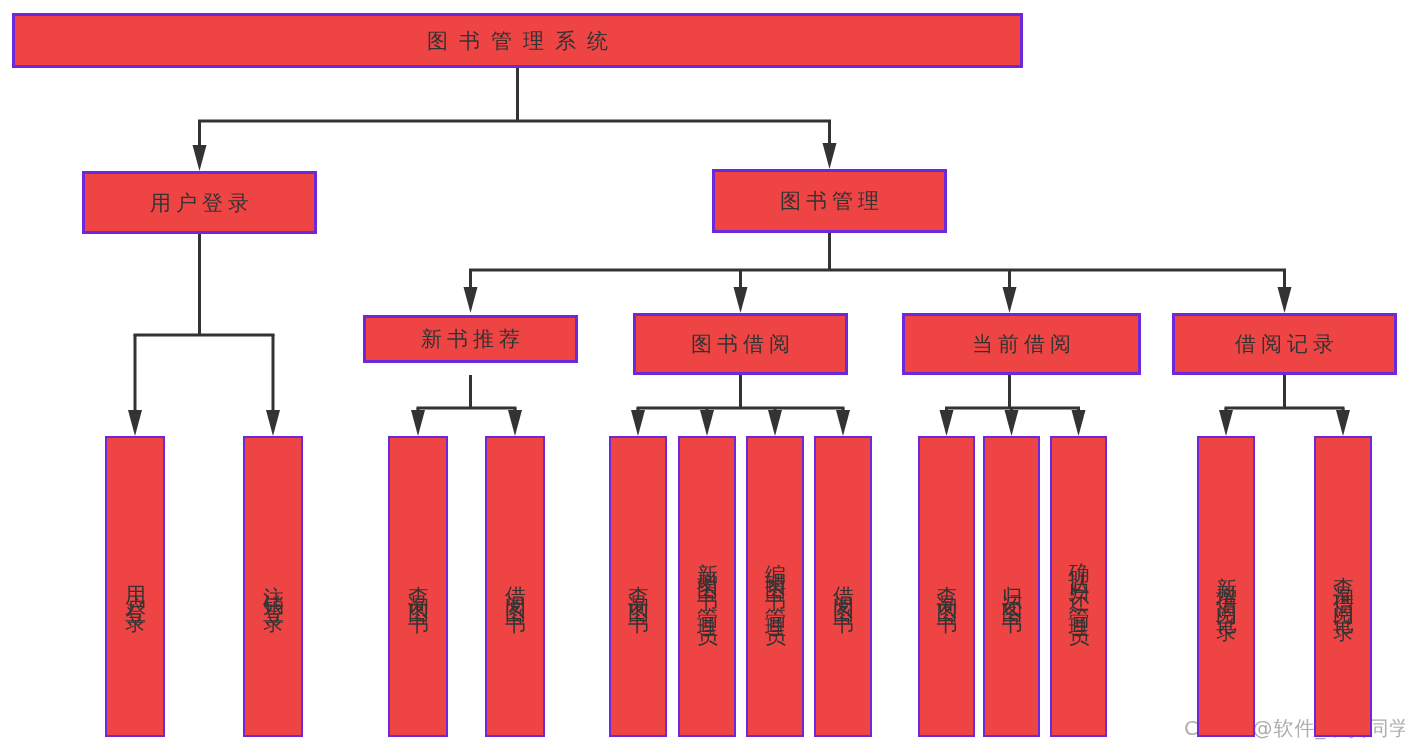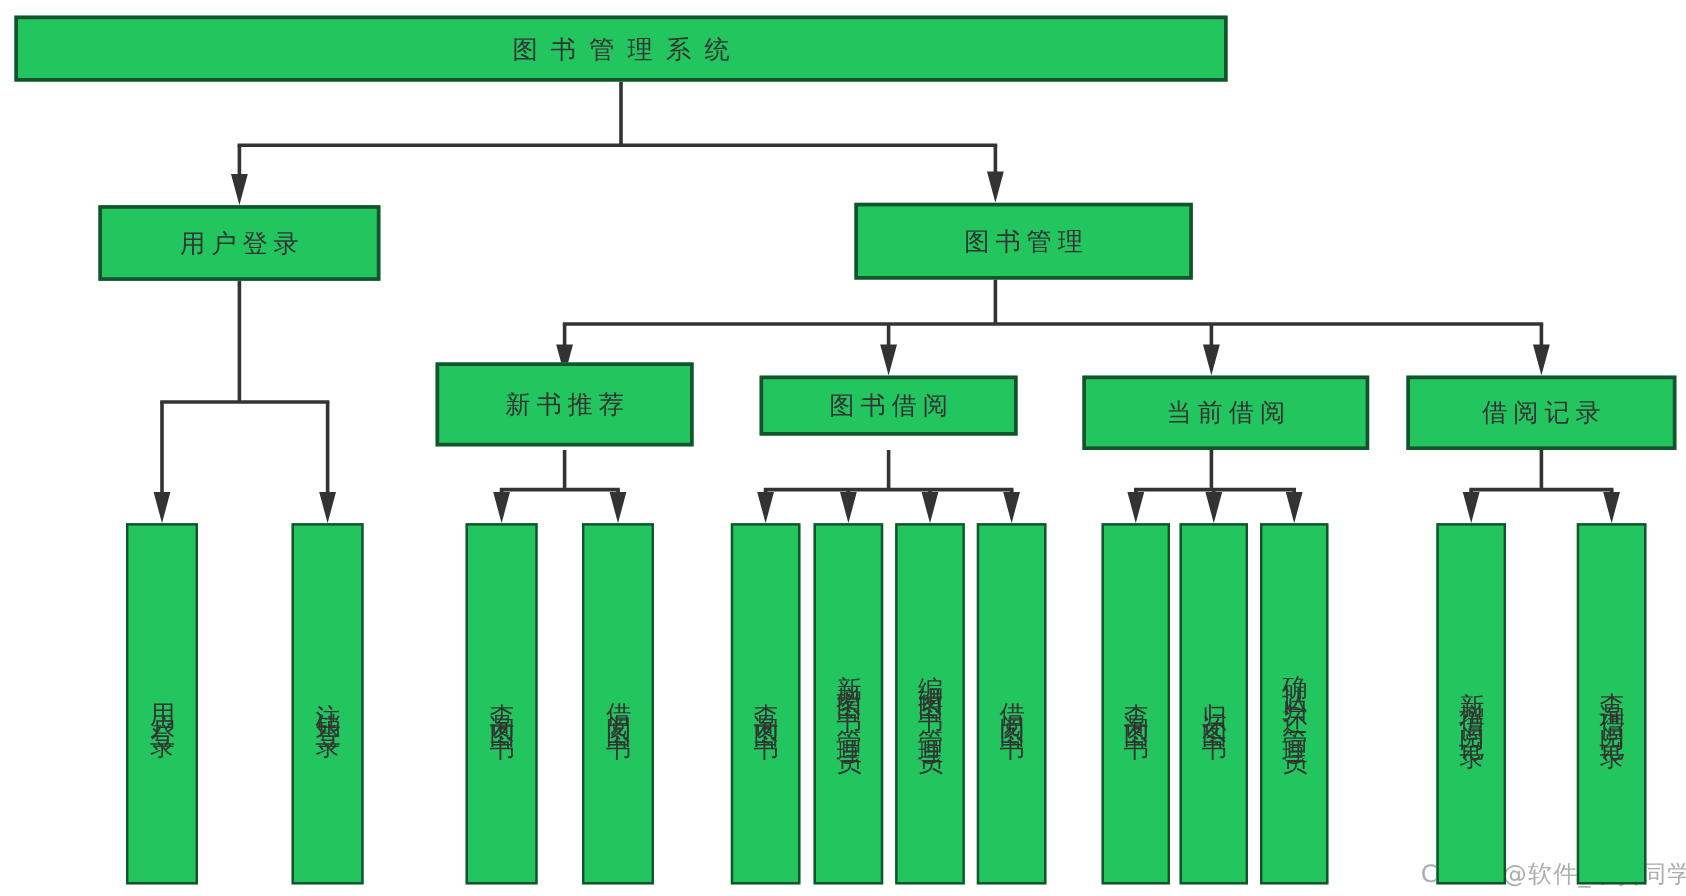--- a/index.html
+++ b/index.html
@@ -13,22 +13,22 @@
     overflow: hidden;
   }
   svg.connector-layer {
     position: absolute;
     left: 0; top: 0;
     width: 1405px; height: 747px;
     pointer-events: none;
   }
   .node {
     position: absolute;
-    background: #22c55e;
-    border: 3px solid #14532d;
+    background: #ef4444;
+    border: 3px solid #6d28d9;
     box-sizing: border-box;
     display: flex;
     align-items: center;
     justify-content: center;
     color: #333333;
   }
   .node.v { border-width: 2.5px; }
   .node .lbl {
     font-size: 21px;
     letter-spacing: 5px;
@@ -116,27 +116,27 @@
       <path d="M1343 408 V426" stroke="#333333" stroke-width="3" fill="none"></path>
       <polygon points="1336,410 1350,410 1343,436" fill="#333333"></polygon>
     </svg>
   <div class="watermark">CSDN @软件_小贺同学</div>
 <div class="node root" style="left: 12px; top: 13px; width: 1011px; height: 55px;">
       <span class="lbl">图书管理系统</span>
     </div>
     <div class="node" style="left: 82px; top: 171px; width: 235px; height: 63px;">
       <span class="lbl">用户登录</span>
     </div>
-    <div class="node" style="left: 712px; top: 169px; width: 282px; height: 64px;">
+    <div class="node" style="left: 712px; top: 169px; width: 235px; height: 64px;">
       <span class="lbl">图书管理</span>
     </div>
-    <div class="node" style="left: 363px; top: 302px; width: 215px; height: 70px;">
+    <div class="node" style="left: 363px; top: 315px; width: 215px; height: 48px;">
       <span class="lbl">新书推荐</span>
     </div>
-    <div class="node" style="left: 633px; top: 313px; width: 215px; height: 50px;">
+    <div class="node" style="left: 633px; top: 313px; width: 215px; height: 62px;">
       <span class="lbl">图书借阅</span>
     </div>
     <div class="node" style="left: 902px; top: 313px; width: 239px; height: 62px;">
       <span class="lbl">当前借阅</span>
     </div>
     <div class="node" style="left: 1172px; top: 313px; width: 225px; height: 62px;">
       <span class="lbl">借阅记录</span>
     </div>
     <div class="node v" style="left: 105px; top: 436px; width: 60px; height: 301px;">
       <span class="lbl">用户登录</span>

